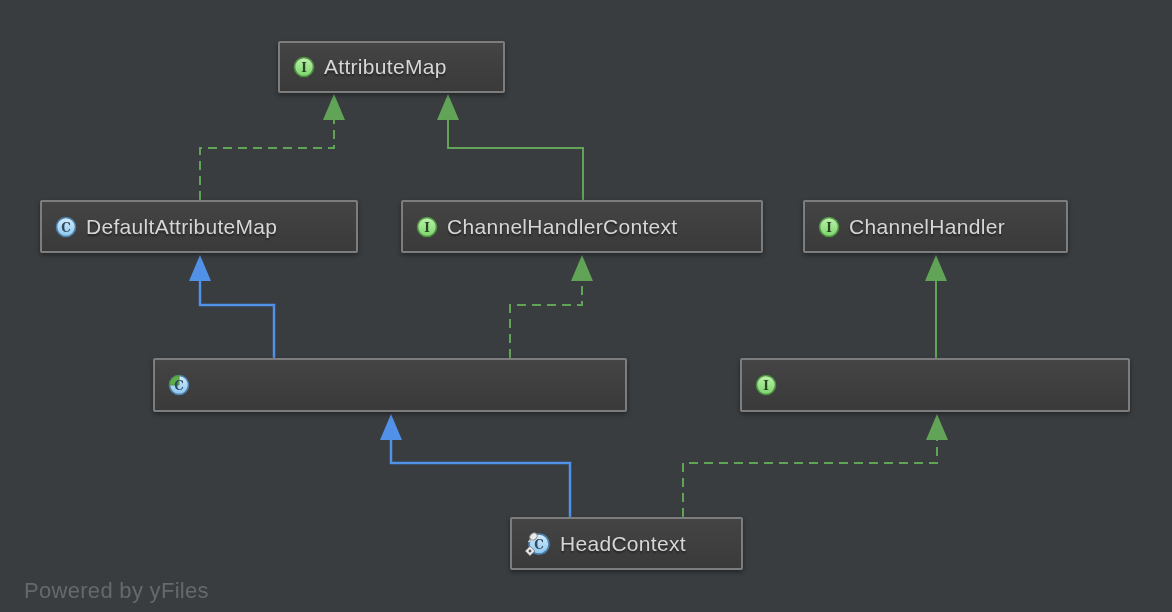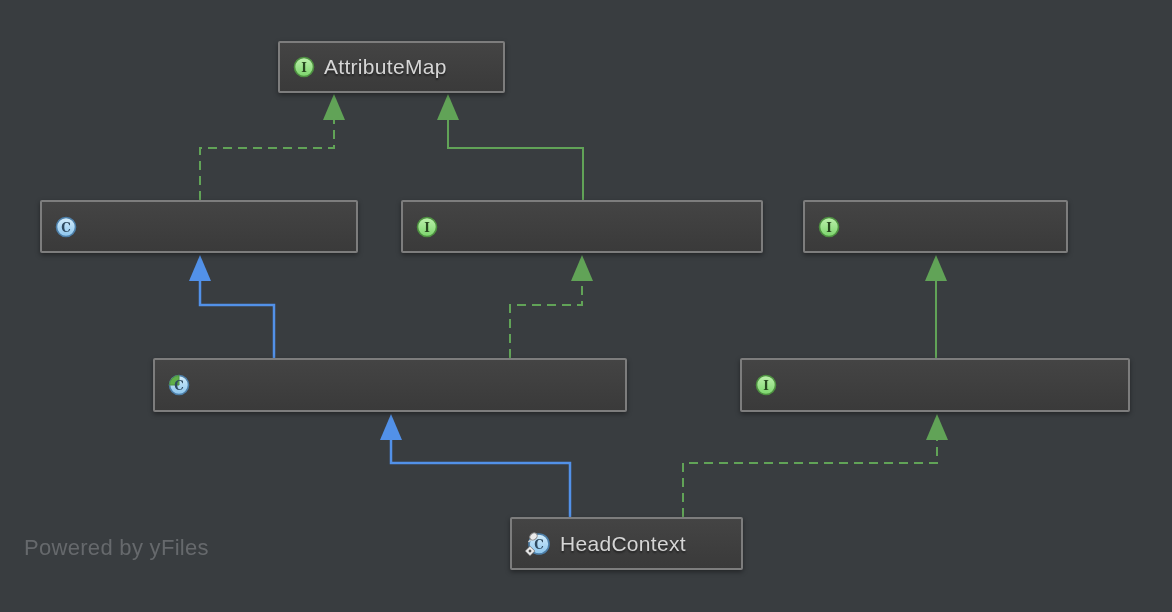--- a/index.html
+++ b/index.html
@@ -39,21 +39,21 @@
     color: #d6d6d6;
     font-size: 21px;
     letter-spacing: 0.3px;
     white-space: nowrap;
     text-shadow: 0 2px 2px rgba(0,0,0,0.45);
   }
   .node .icon { display: inline-flex; width: 22px; height: 22px; flex: 0 0 auto; }
   .watermark {
     position: absolute;
     left: 24px;
-    top: 535px;
+    top: 578px;
     font-size: 22px;
     color: #66696c;
     letter-spacing: 0.3px;
   }
   .icon-letter {
     font-family: "DejaVu Serif", serif;
     font-weight: bold;
   }
 </style>
 </head>
@@ -108,38 +108,41 @@
     <span class="label">AttributeMap</span>
   </div>
 
   <div class="node" style="left:40px;top:200px;width:318px;height:53px">
     <span class="icon">
       <svg width="22" height="22" viewBox="0 0 22 22">
         <circle cx="11" cy="11" r="9.5" fill="url(#gradBlue)" stroke="#4d7fa9" stroke-width="1.6"></circle>
         <text class="icon-letter" x="11" y="15.5" text-anchor="middle" font-size="12" fill="#2f4a60">C</text>
       </svg>
     </span>
+    <span class="label">DefaultAttributeMap</span>
   </div>
 
   <div class="node" style="left:401px;top:200px;width:362px;height:53px">
     <span class="icon">
       <svg width="22" height="22" viewBox="0 0 22 22">
         <circle cx="11" cy="11" r="9.5" fill="url(#gradGreen)" stroke="#4e9141" stroke-width="1.6"></circle>
         <text class="icon-letter" x="11" y="15.5" text-anchor="middle" font-size="12" fill="#27471f">I</text>
       </svg>
     </span>
+    <span class="label">ChannelHandlerContext</span>
   </div>
 
   <div class="node" style="left:803px;top:200px;width:265px;height:53px">
     <span class="icon">
       <svg width="22" height="22" viewBox="0 0 22 22">
         <circle cx="11" cy="11" r="9.5" fill="url(#gradGreen)" stroke="#4e9141" stroke-width="1.6"></circle>
         <text class="icon-letter" x="11" y="15.5" text-anchor="middle" font-size="12" fill="#27471f">I</text>
       </svg>
     </span>
+    <span class="label">ChannelHandler</span>
   </div>
 
   <div class="node" style="left:153px;top:358px;width:474px;height:54px">
     <span class="icon">
       <svg width="22" height="22" viewBox="0 0 22 22">
         <circle cx="11" cy="11" r="9.5" fill="url(#gradBlue)" stroke="#4d7fa9" stroke-width="1.6"></circle>
         <path d="M11,11 L11,1.5 A9.5,9.5 0 0 0 1.5,11 Z" fill="#5fae49" stroke="#4e9141" stroke-width="1"></path>
         <text class="icon-letter" x="11" y="15.5" text-anchor="middle" font-size="12" fill="#2f4a60">C</text>
       </svg>
     </span>

